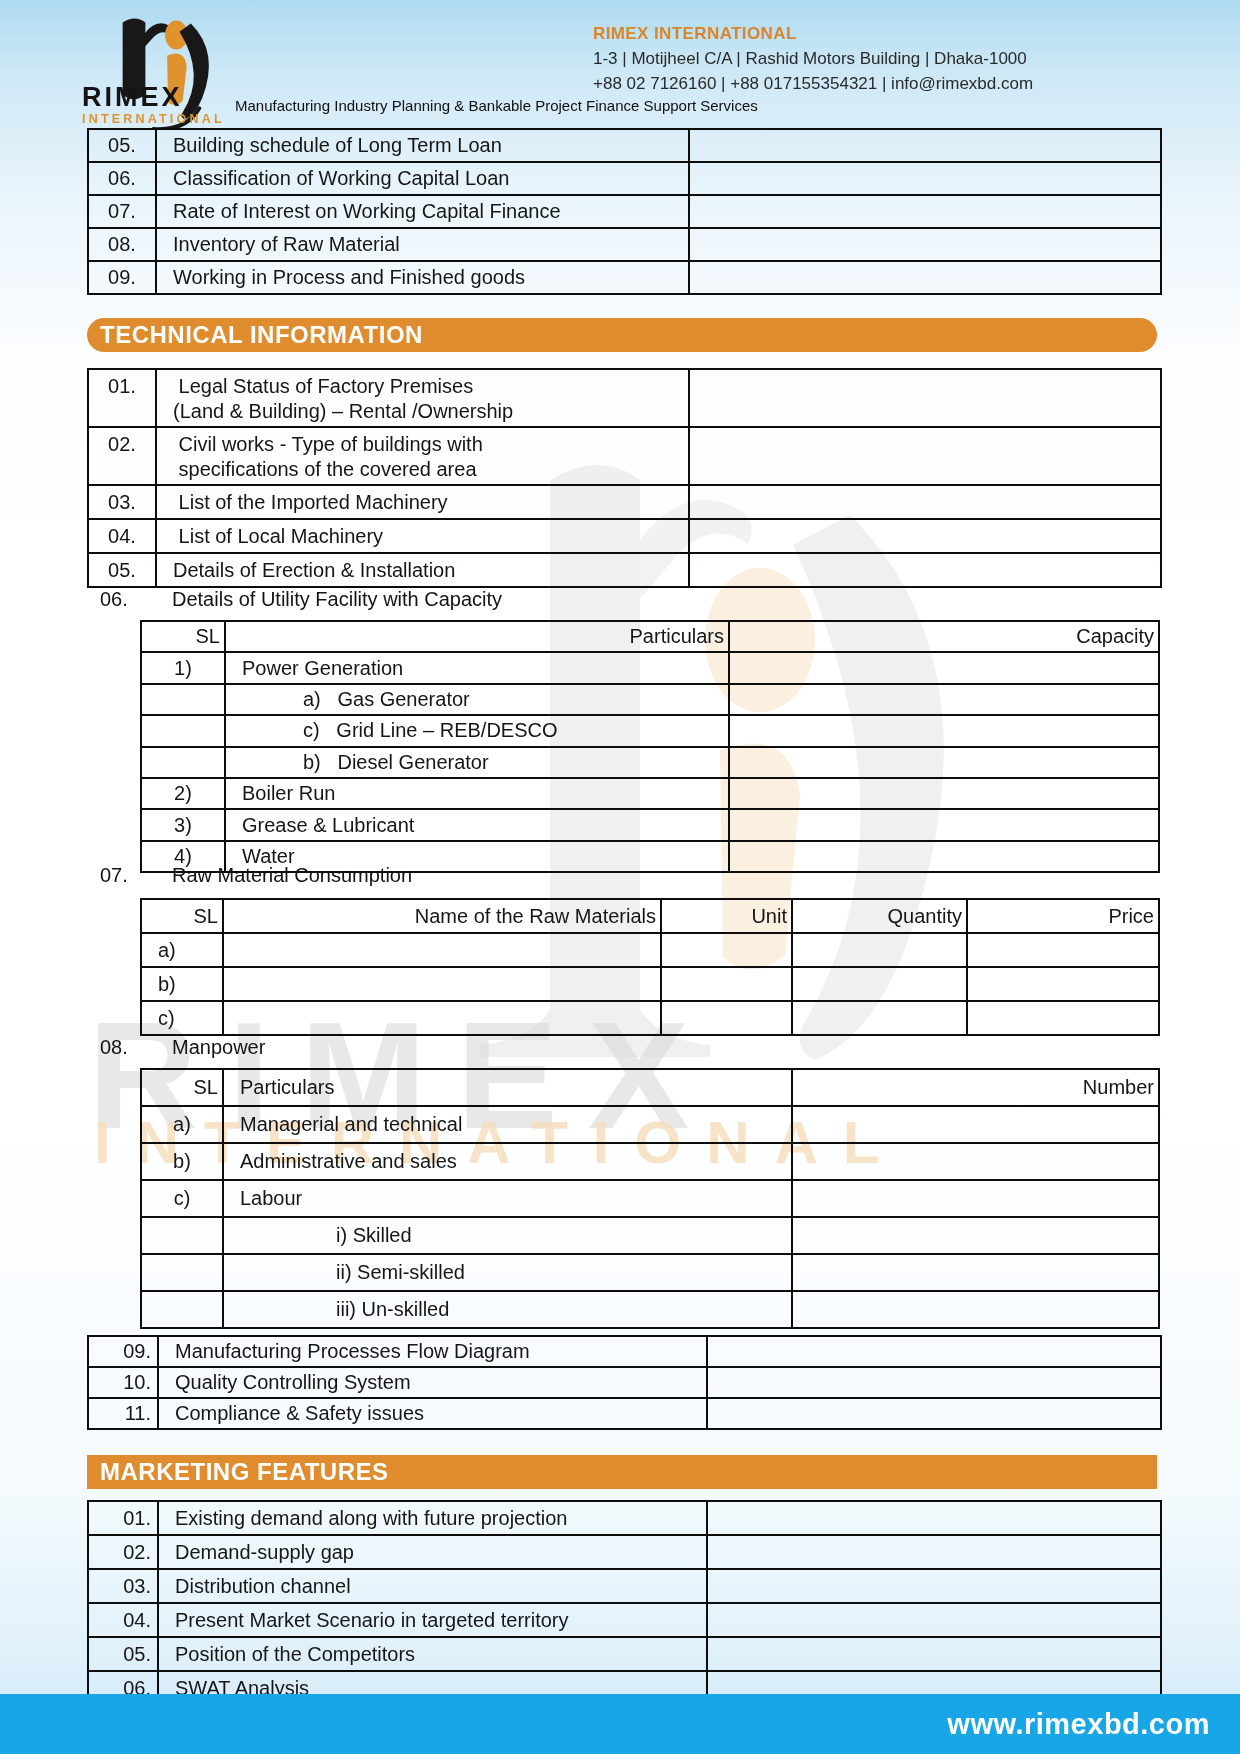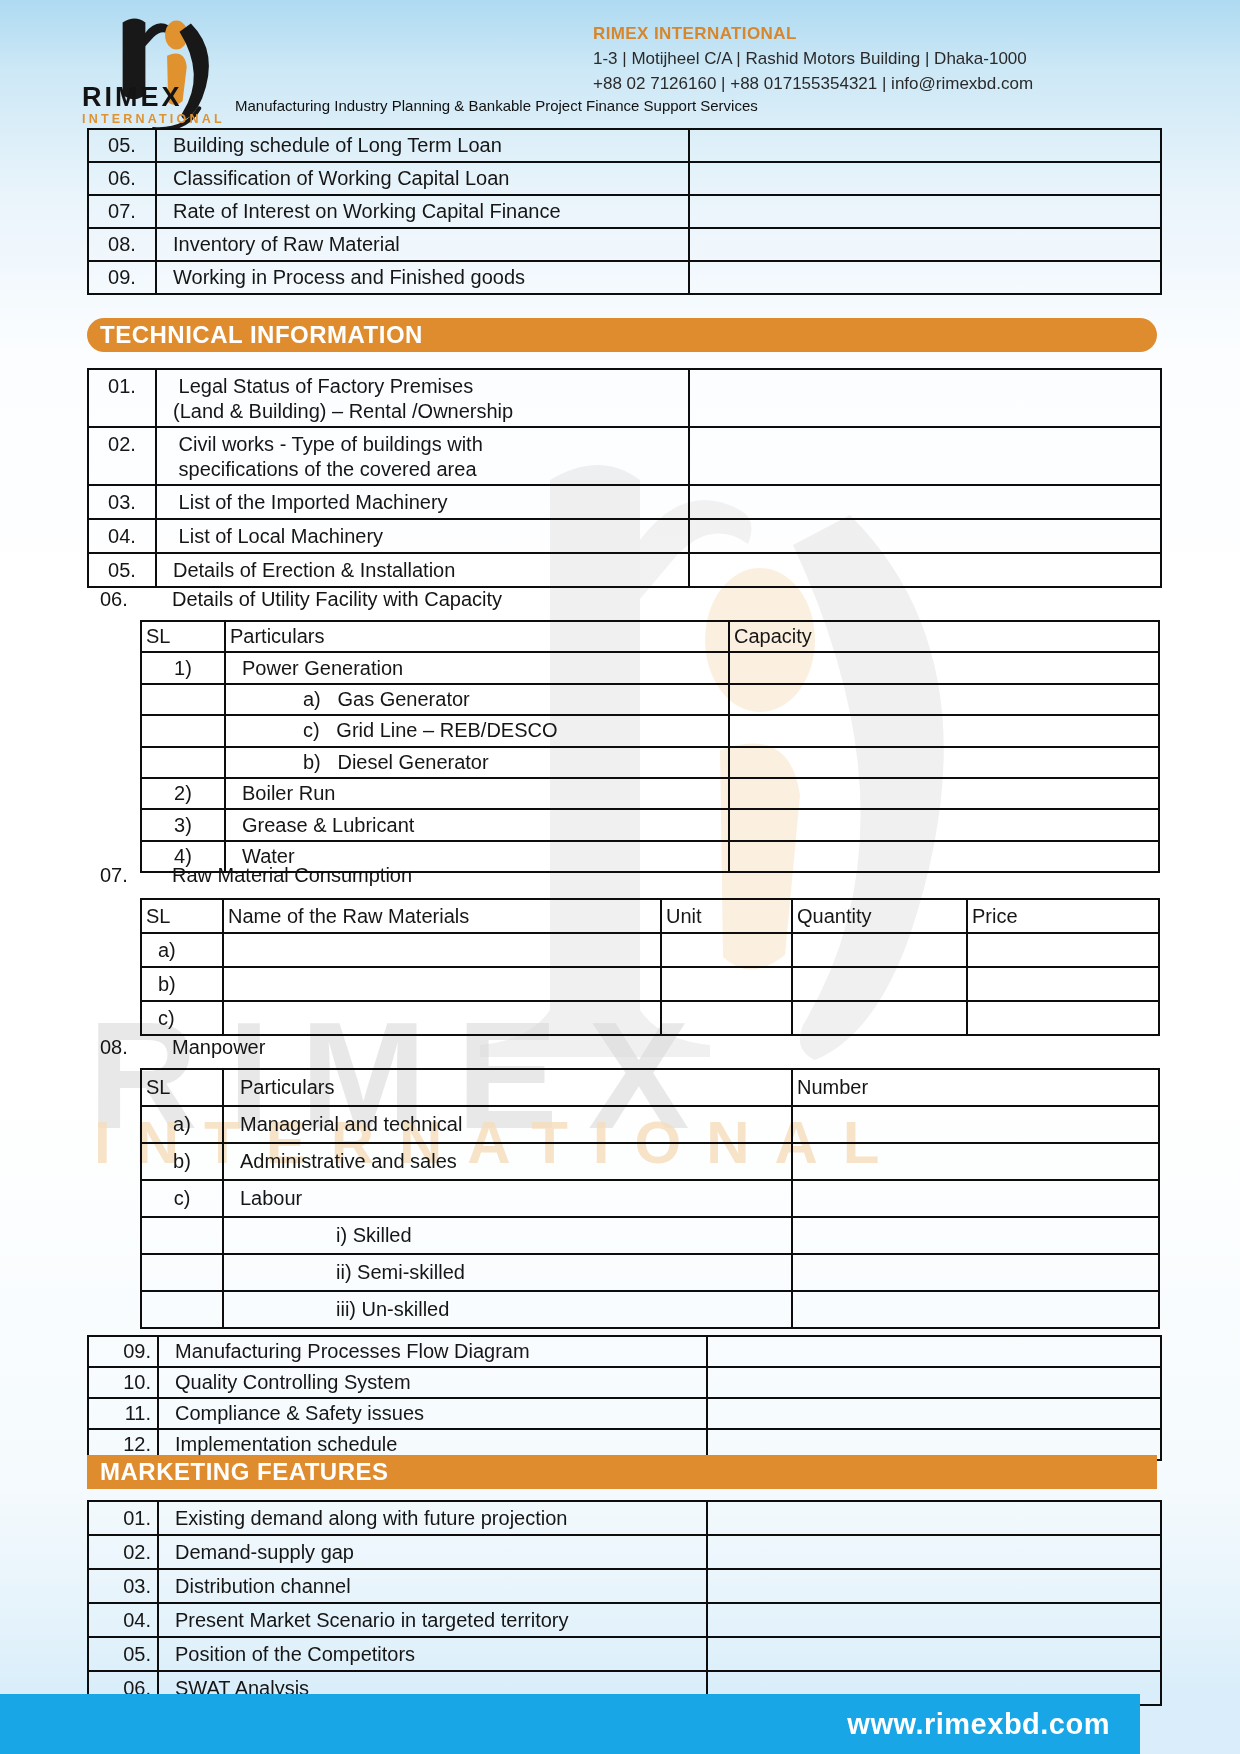--- a/index.html
+++ b/index.html
@@ -20,21 +20,21 @@
   .logo-word .sub{font-size:12.5px;font-weight:700;letter-spacing:3.2px;color:#df9230;margin-top:2px;}
   .tagline{position:absolute;left:235px;top:97px;font-size:15px;color:#111;z-index:1;}
   .hdr-right{position:absolute;left:593px;top:24px;z-index:1;}
   .hdr-company{font-size:17px;font-weight:700;color:#d8862b;letter-spacing:.4px;}
   .hdr-line{font-size:17px;color:#2a2a2a;margin-top:5px;}
   
   table{border-collapse:collapse;table-layout:fixed;background:transparent;position:absolute;z-index:1;}
   td{border:2px solid #0d0d0d;font-size:20px;padding:2px 4px 2px 16px;vertical-align:middle;overflow:hidden;white-space:pre-wrap;line-height:1.25;}
   .num{text-align:center;padding:2px 4px;}
   .blank{padding:0;}
-  .ctr{text-align:left;padding:2px 4px;}
+  .ctr{text-align:right;padding:2px 4px;}
   .t-main{left:87px;top:128px;width:1073px;}
   .t-main td{height:27px;}
   .t-tech{left:87px;top:368px;width:1073px;}
   .t-tech td{vertical-align:top;padding-top:4px;}
   .t-tech .r2 td{height:48px;}
   .t-tech .r1 td{height:26px;}
   .banner{position:absolute;left:87px;width:1070px;height:34px;z-index:1;background:#df8c2f;color:#fff;
           font-size:24px;font-weight:800;letter-spacing:.5px;line-height:34px;padding-left:13px;box-sizing:border-box;}
   .banner1{top:318px;border-radius:17px;}
   .banner2{top:1455px;}
@@ -48,21 +48,21 @@
   .t-man{left:140px;top:1068px;width:1018px;}
   .t-man td{height:31px;}
   .t-proc{left:87px;top:1335px;width:1073px;}
   .t-proc td{height:23.5px;}
   .t-mkt{left:87px;top:1500px;width:1073px;}
   .t-mkt td{height:28px;}
   .numR{text-align:right;padding:2px 6px 2px 2px;}
   .ind1{padding-left:77px;}
   .ind2{padding-left:112px;}
   
-  .footer{position:absolute;left:0;top:1694px;width:1140px;height:60px;background:#19a6e6;z-index:1;}
+  .footer{position:absolute;left:0;top:1694px;width:1240px;height:60px;background:#19a6e6;z-index:1;}
   .footer-url{position:absolute;right:30px;top:14px;font-size:29px;font-weight:700;color:#fff;letter-spacing:.5px;}
 </style>
 </head>
 <body>
 
 <div class="page">
 
   <div class="wm">
     <svg class="wm-svg" width="700" height="800" viewBox="0 0 700 800">
       <path d="M120,60 q50,-30 90,0 l0,530 q20,30 70,35 l0,12 -230,0 0,-12 q50,-5 70,-35 z" fill="#e4e4e4"></path>
@@ -324,25 +324,20 @@
     <tr>
           <td class="numR">10.</td>
           <td>Quality Controlling System</td>
           <td class="blank"></td>
         </tr>
     <tr>
           <td class="numR">11.</td>
           <td>Compliance &amp; Safety issues</td>
           <td class="blank"></td>
         </tr>
-    <tr>
-          <td class="numR">12.</td>
-          <td>Implementation schedule</td>
-          <td class="blank"></td>
-        </tr>
   </tbody>
     </table>
 
   <div class="banner banner2">MARKETING FEATURES</div>
   <table class="t-mkt">
     <colgroup>
         <col style="width:70px">
         <col style="width:549px">
         <col style="width:454px">
       </colgroup>

